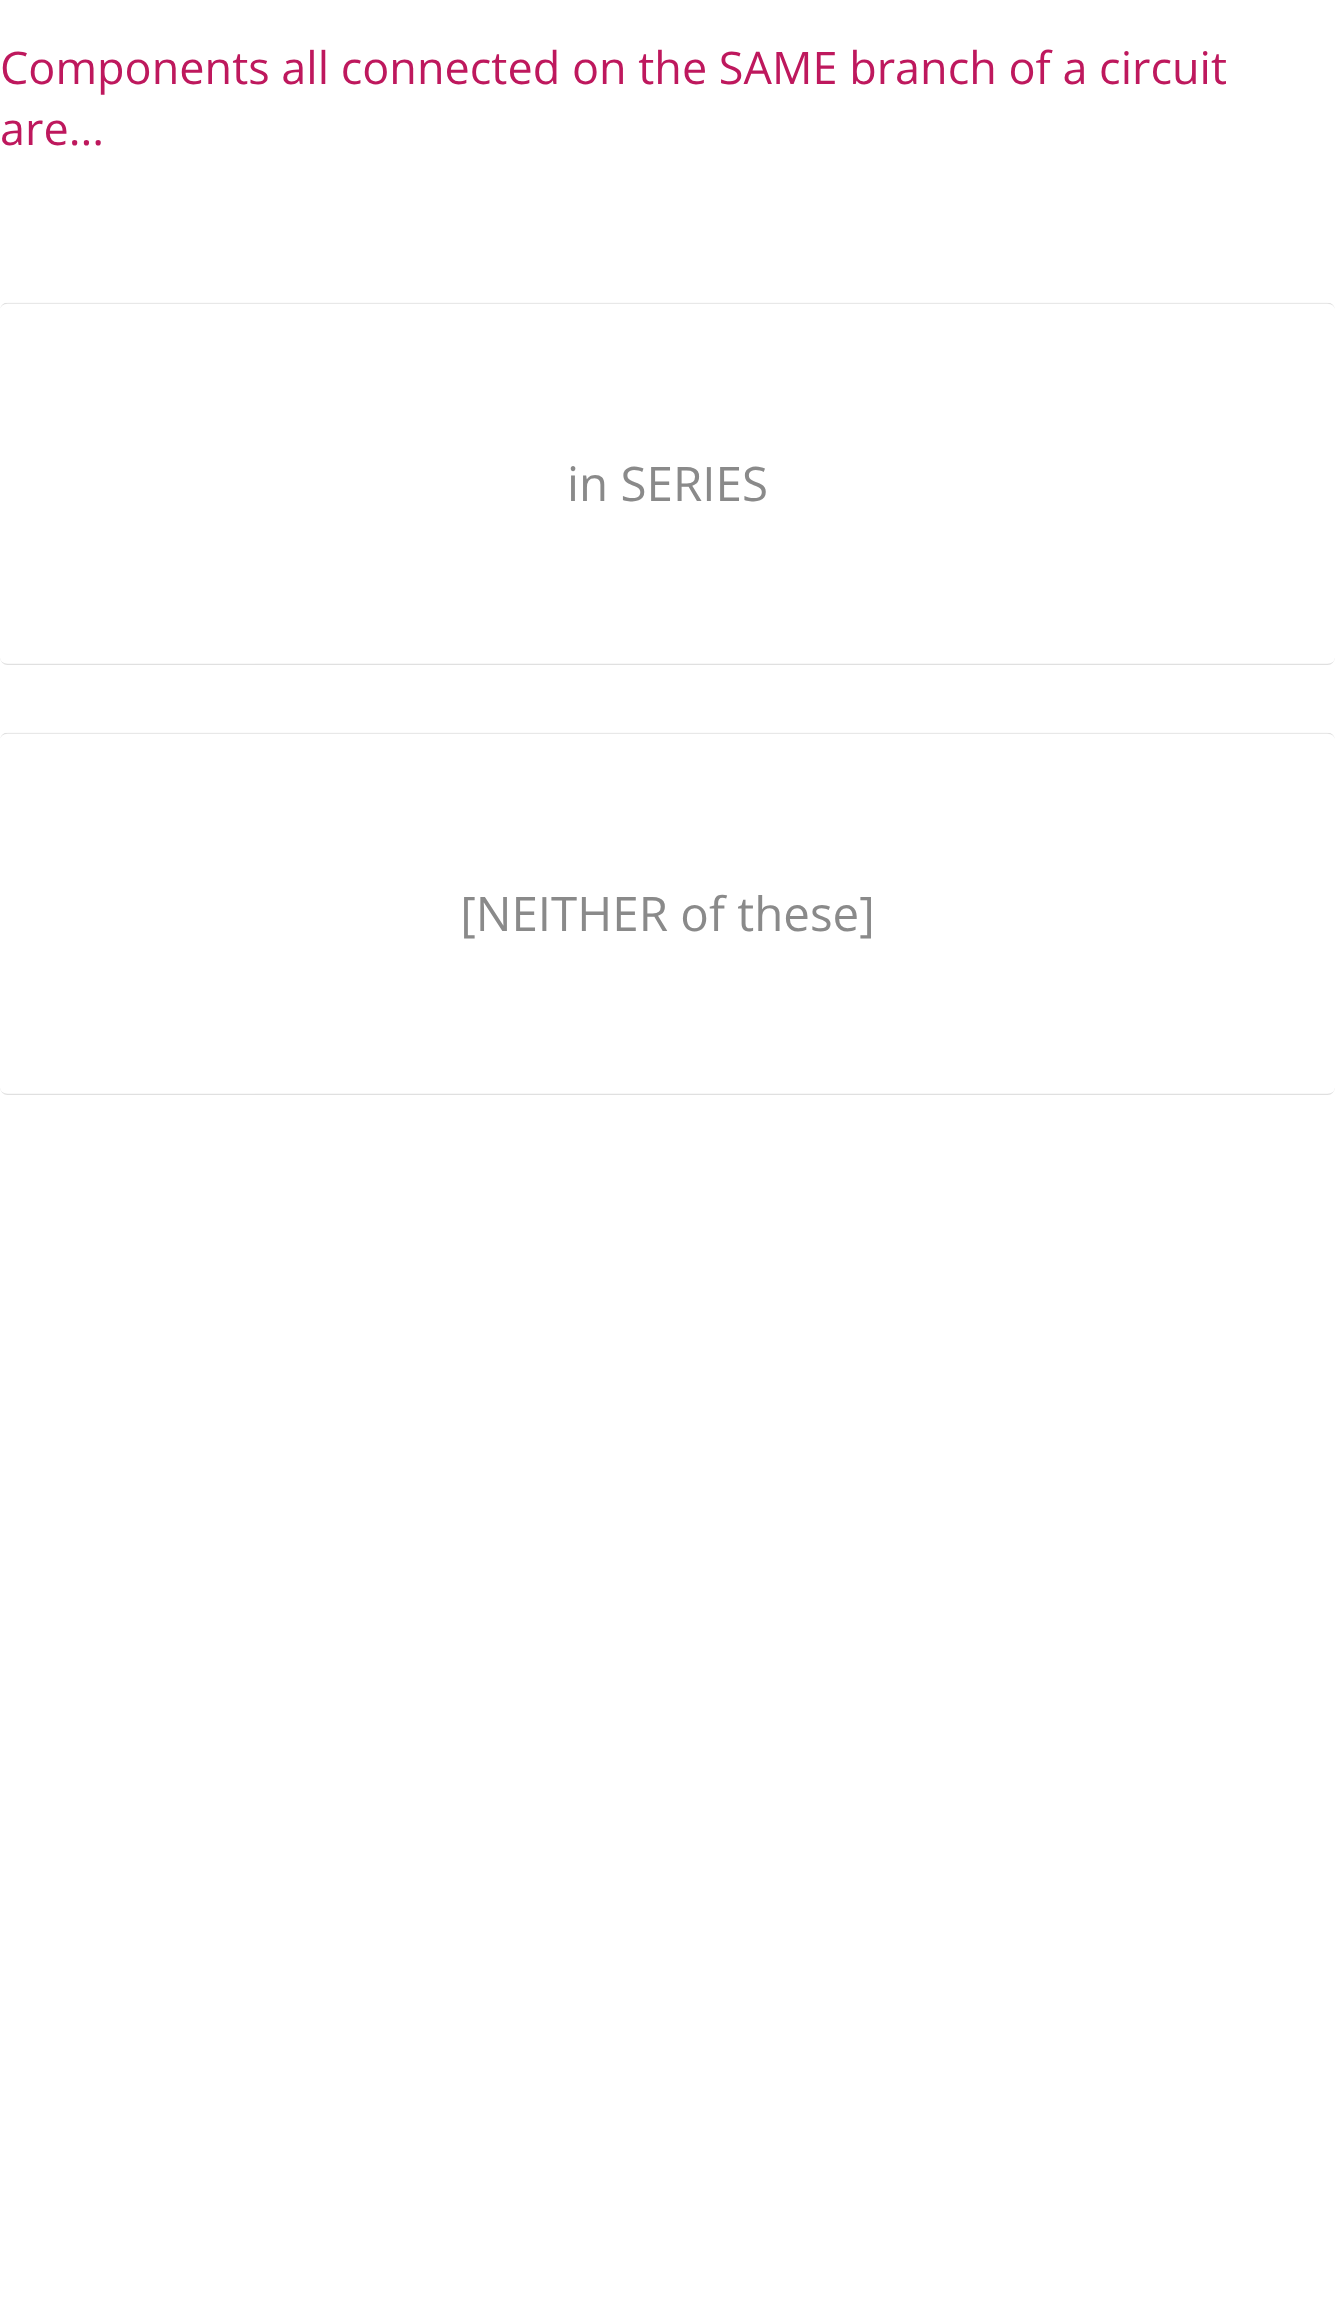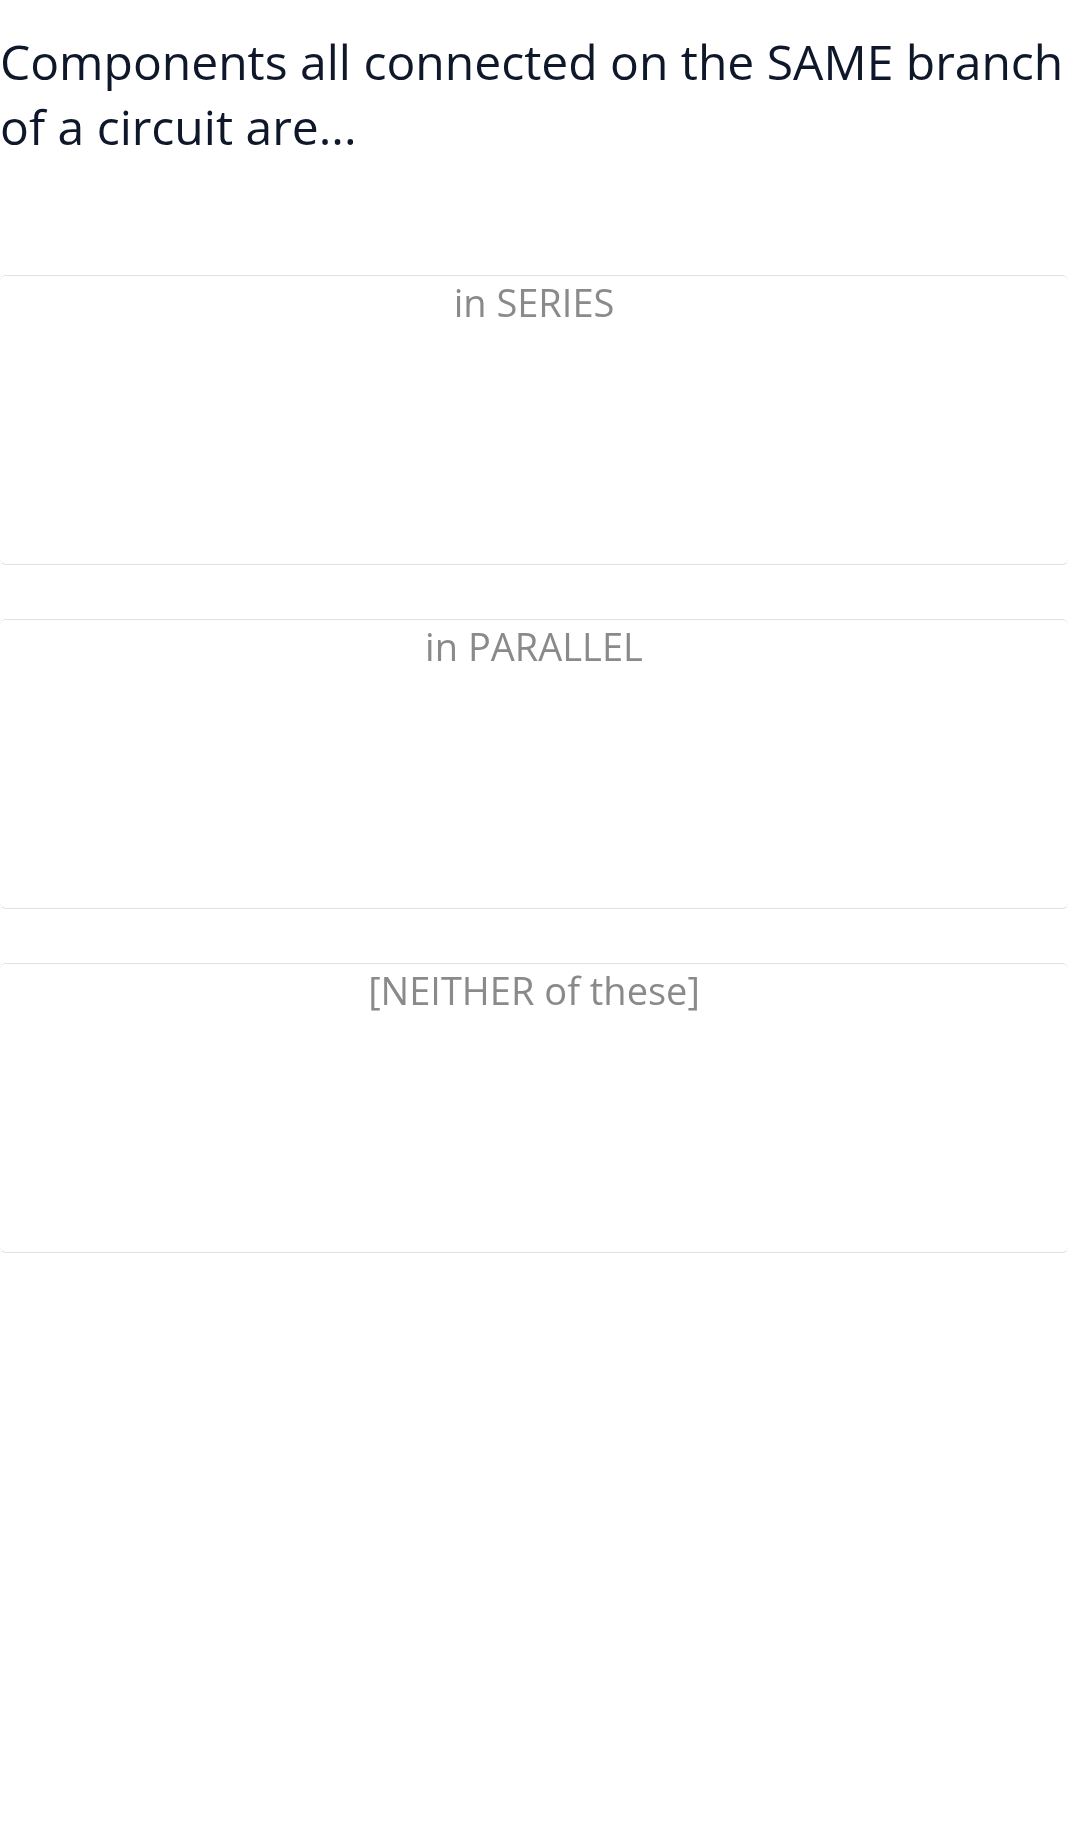--- a/index.html
+++ b/index.html
@@ -8,37 +8,38 @@
       box-sizing: border-box;
     }
     body {
       font-family: 'Open Sans', 'Segoe UI', Arial, sans-serif;
       background: #ffffff;
       width: 1068px;
       height: 1846px;
       overflow: hidden;
     }
     .question {
-      font-size: 48px;
-      color: #0f172a;
+      font-size: 36px;
+      color: #be185d;
       line-height: 1.35;
       padding: 30px 0 0 0;
       font-weight: 400;
     }
     .options {
       margin-top: 115px;
     }
     .option {
       width: 100%;
       height: 290px;
       border: 1px solid #e0e0e0;
       border-left: none;
       border-right: none;
       border-radius: 6px;
       display: flex;
+      align-items: center;
       justify-content: center;
       font-size: 38px;
       color: #8a8a8a;
       font-weight: 400;
       background: #ffffff;
       cursor: pointer;
       margin-bottom: 54px;
     }
     .option:last-child {
       margin-bottom: 0;
@@ -47,18 +48,15 @@
 </head>
 <body>
 
 <div class="question">Components all connected on the SAME branch of a circuit are...</div>
 
 <div class="options">
   <div class="option">
     <span>in SERIES</span>
   </div>
   <div class="option">
-    <span>in PARALLEL</span>
-  </div>
-  <div class="option">
     <span>[NEITHER of these]</span>
   </div>
 </div>
 
 </body></html>

